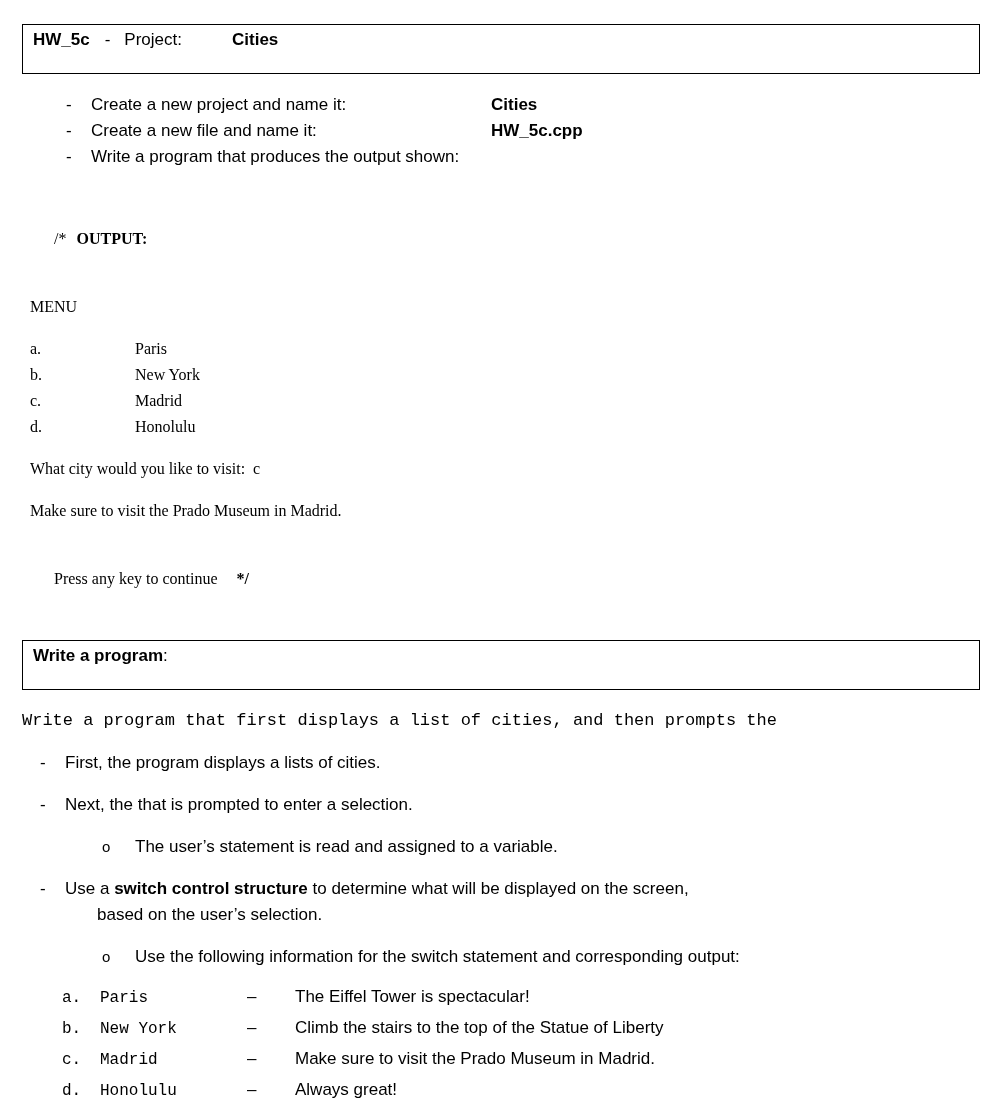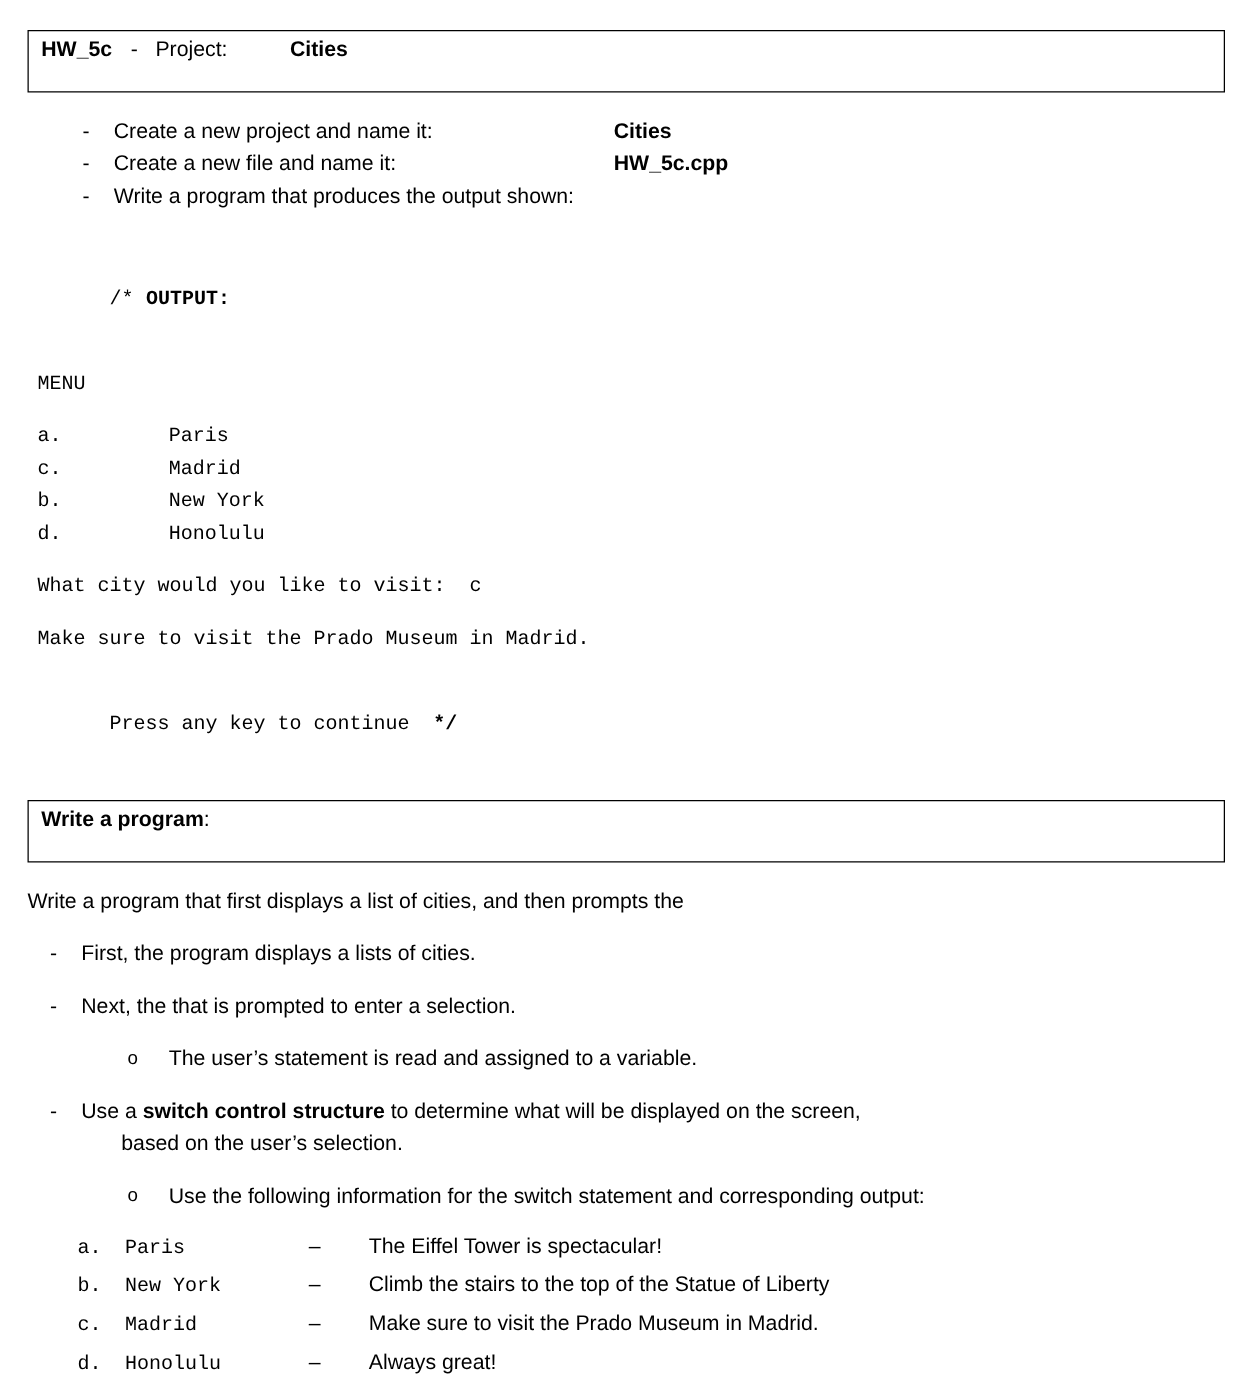--- a/index.html
+++ b/index.html
@@ -15,30 +15,30 @@
   .title-box{border:1.5px solid #000;padding:4px 10px 22px;line-height:22px;}
   .hdr-sep{margin:0 14px 0 15px;}
   .hdr-project{margin-left:50px;}
 
   .intro-bullets{margin-top:18px;}
   .ibullet{display:flex;line-height:26px;}
   .imarker{margin-left:44px;width:25px;flex:none;}
   .ilabel{display:inline-block;width:400px;white-space:pre;flex:none;}
 
   .code-block{margin-top:30px;margin-left:8px;}
-  .cline{font-family:Liberation Mono, monospace;font-size:16px;line-height:26px;white-space:pre;}
+  .cline{font-family:Liberation Serif, serif;font-size:16px;line-height:26px;white-space:pre;}
   .grp{margin-bottom:16px;}
   .cletter{display:inline-block;width:105px;}
   .cmt-label{margin-left:10px;}
   .close-cmt{margin-left:19px;}
 
   .section-box{margin-top:22px;}
 
   .description{margin-top:18px;}
-  .desc-line{line-height:26px;white-space:pre;}
+  .desc-line{line-height:26px;white-space:pre;font-family:Liberation Mono, monospace;}
   .desc-line2{margin-left:16px;}
 
   .step{display:flex;margin:16px 0 0 18px;line-height:26px;}
   .smarker{width:25px;flex:none;}
   .step3-l1{white-space:pre;}
   .step3-l2{margin-left:32px;}
 
   .sub-step{display:flex;margin:16px 0 0 80px;line-height:26px;}
   .omarker{width:33px;flex:none;font-size:15px;}
 
@@ -75,22 +75,22 @@
     </div>
   </div>
 
   <div class="code-block">
     <div class="cline grp">
       <span>/*</span><span class="bold cmt-label">OUTPUT:</span>
     </div>
     <div class="cline grp">MENU</div>
     <div>
       <div class="cline"><span class="cletter">a.</span><span>Paris</span></div>
+      <div class="cline"><span class="cletter">b.</span><span>New York</span></div>
       <div class="cline"><span class="cletter">c.</span><span>Madrid</span></div>
-      <div class="cline"><span class="cletter">b.</span><span>New York</span></div>
       <div class="cline grp"><span class="cletter">d.</span><span>Honolulu</span></div>
     </div>
     <div class="cline grp">What city would you like to visit:  c</div>
     <div class="cline grp">Make sure to visit the Prado Museum in Madrid.</div>
     <div class="cline">
       <span>Press any key to continue</span><span class="bold close-cmt">*/</span>
     </div>
   </div>
 
   <div class="title-box section-box">

